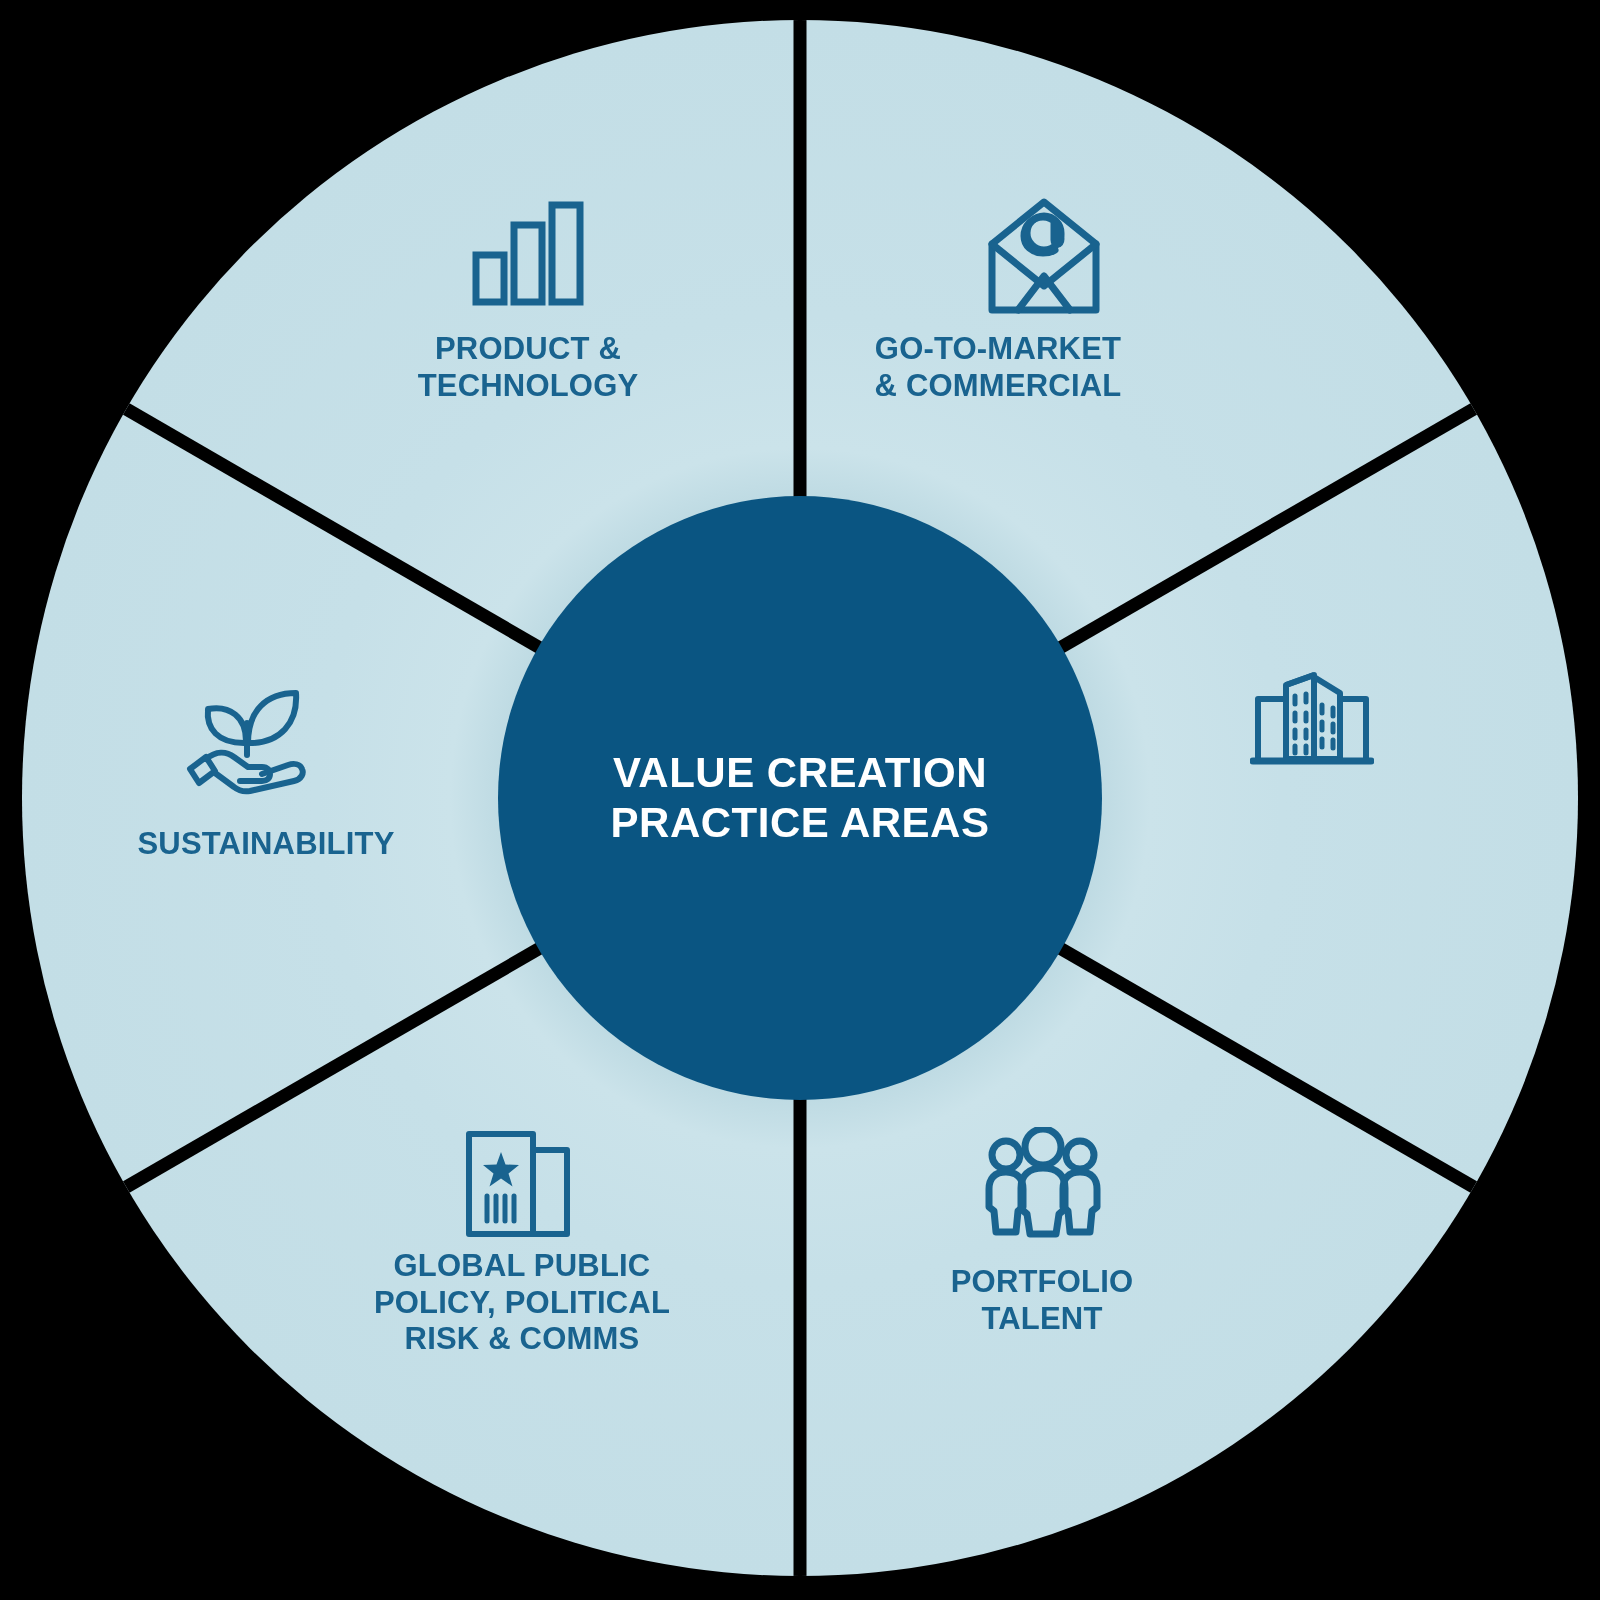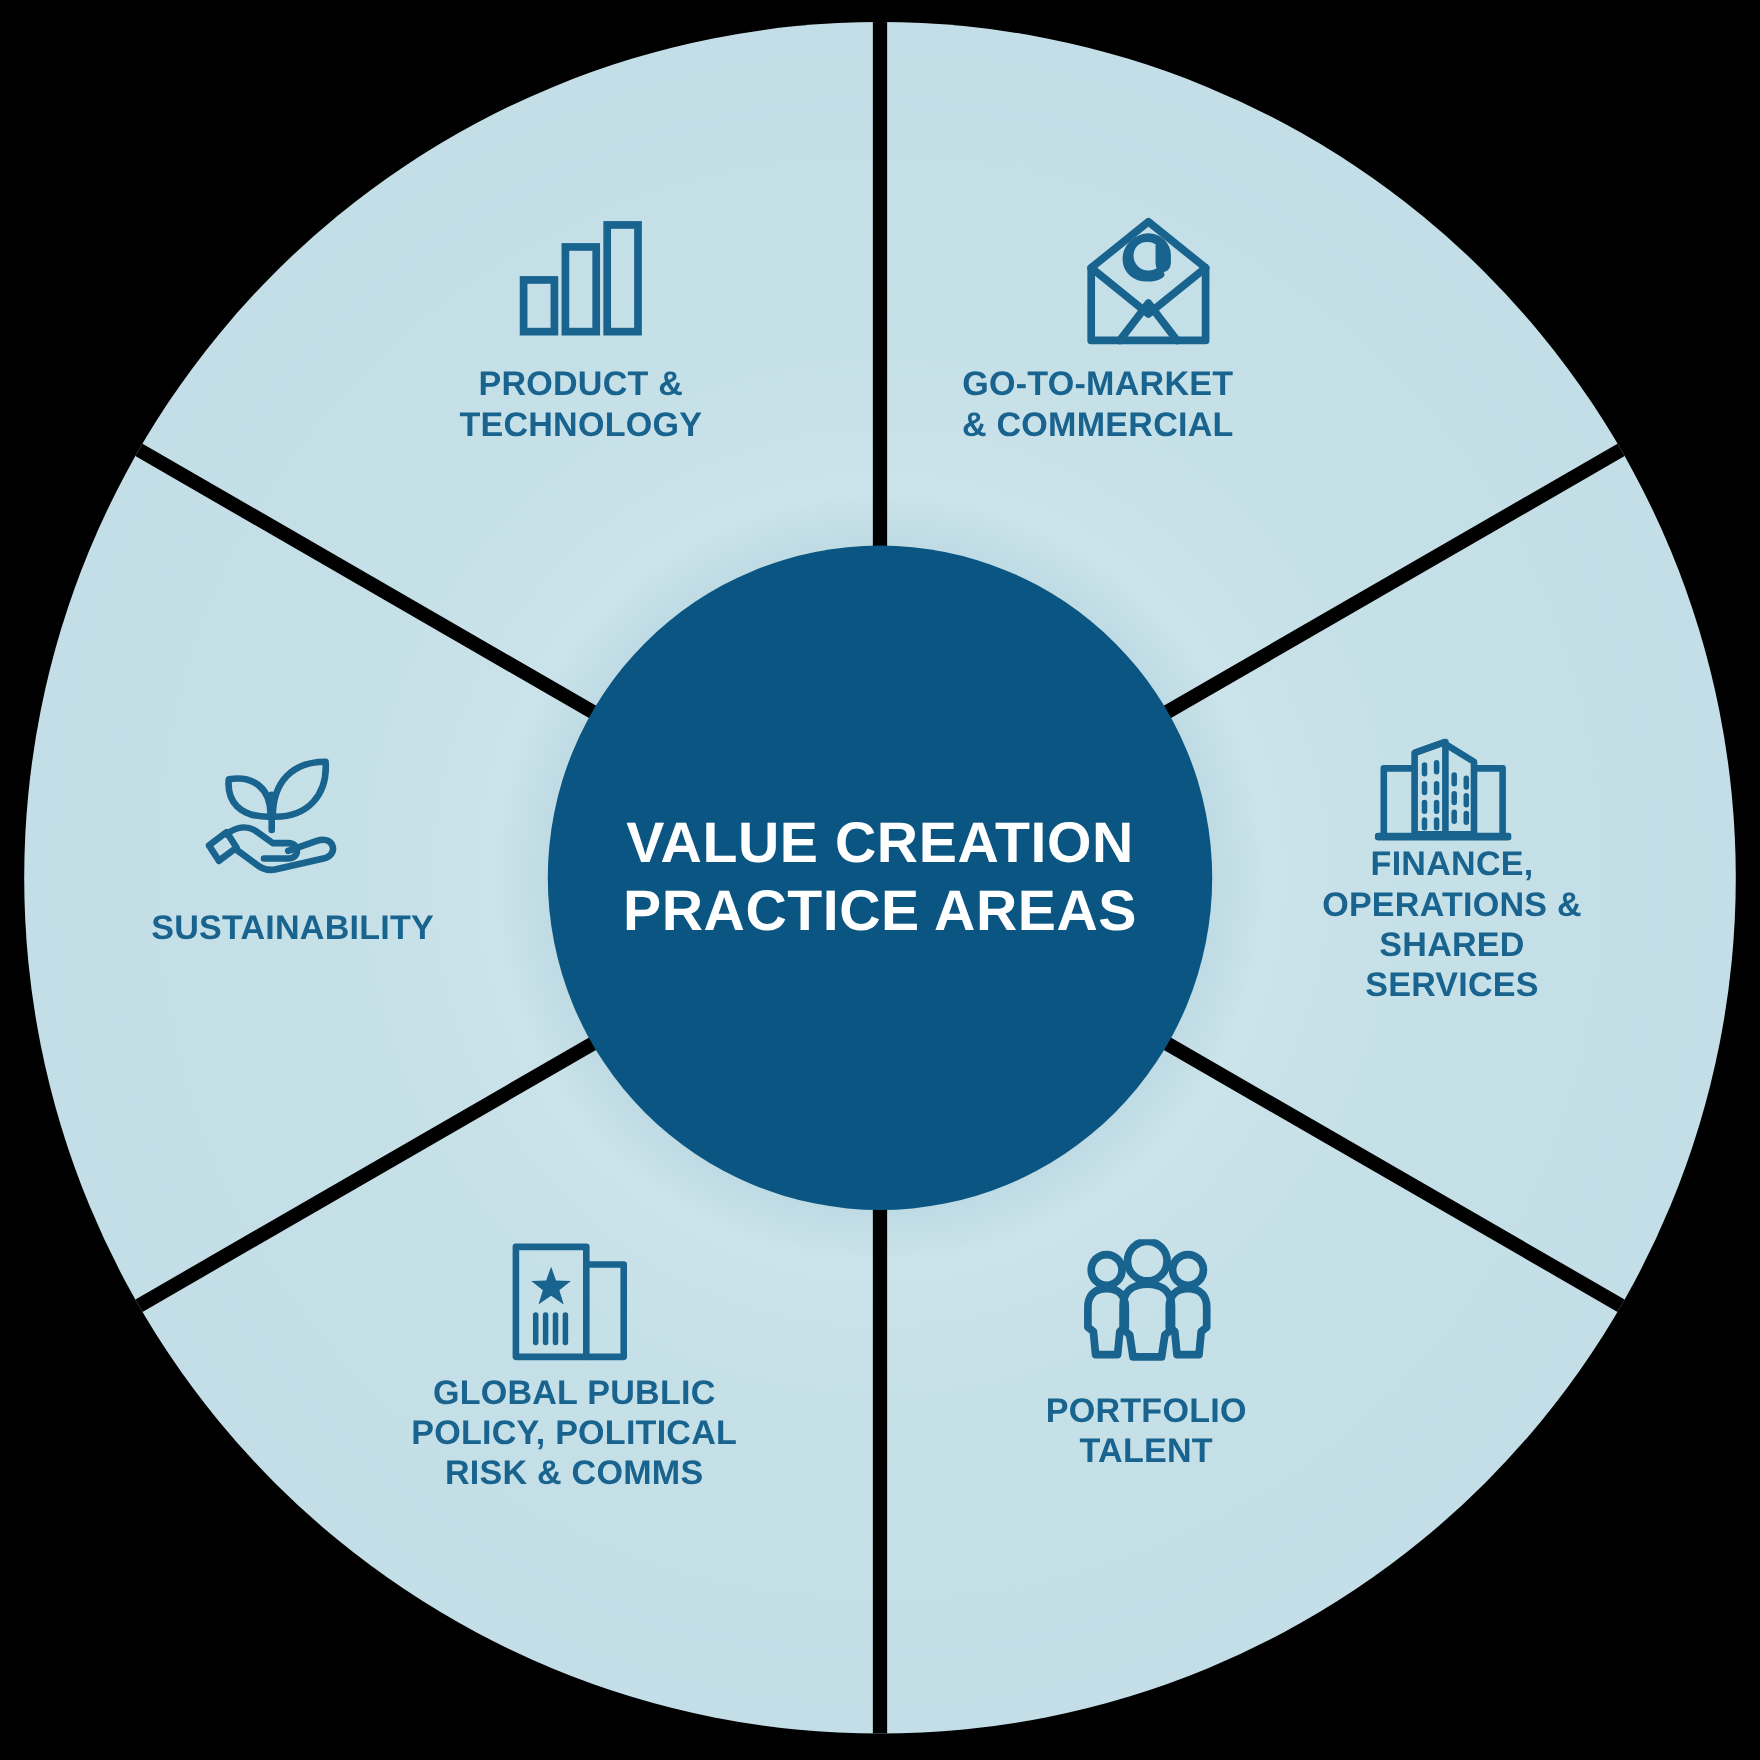--- a/index.html
+++ b/index.html
@@ -45,21 +45,21 @@
   }
   .hub-label {
     position: absolute;
     left: 800px;
     top: 798px;
     transform: translate(-50%, -50%);
     width: 520px;
     text-align: center;
     color: #ffffff;
     font-weight: bold;
-    font-size: 52px;
+    font-size: 42px;
     line-height: 1.2;
     letter-spacing: 0.5px;
     white-space: pre-line;
   }
 </style>
 </head>
 <body>
 
 <div id="wheel-root">
 
@@ -184,23 +184,20 @@
       </g>
     </svg>
   </div>
 
   <div class="seg-label" style="left:528px; top:368px;">PRODUCT &amp;
 TECHNOLOGY</div>
 
   <div class="seg-label" style="left:998px; top:368px;">GO-TO-MARKET
 &amp; COMMERCIAL</div>
 
-  <div class="seg-label" style="left:1320px; top:841px;">FINANCE,
-OPERATIONS &amp;
-SHARED SERVICES</div>
 
   <div class="seg-label" style="left:1042px; top:1301px;">PORTFOLIO
 TALENT</div>
 
   <div class="seg-label" style="left:522px; top:1303px;">GLOBAL PUBLIC
 POLICY, POLITICAL
 RISK &amp; COMMS</div>
 
   <div class="seg-label" style="left:252px; top:844px;margin-left:14px;">SUSTAINABILITY</div>
 

